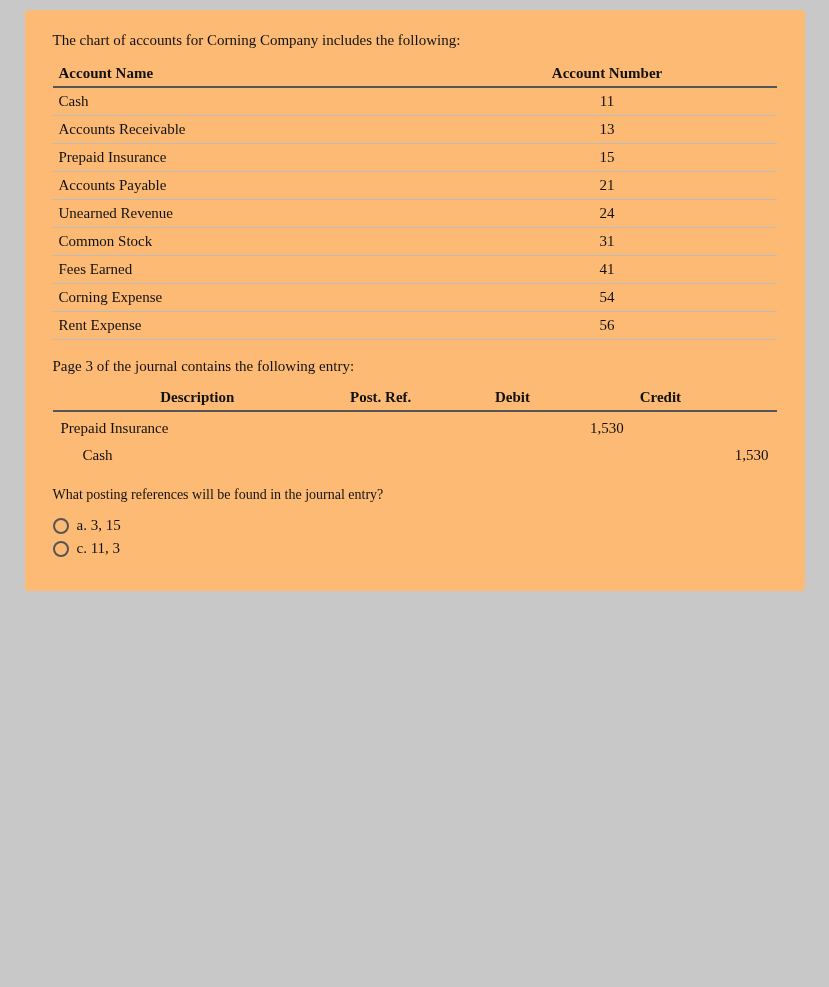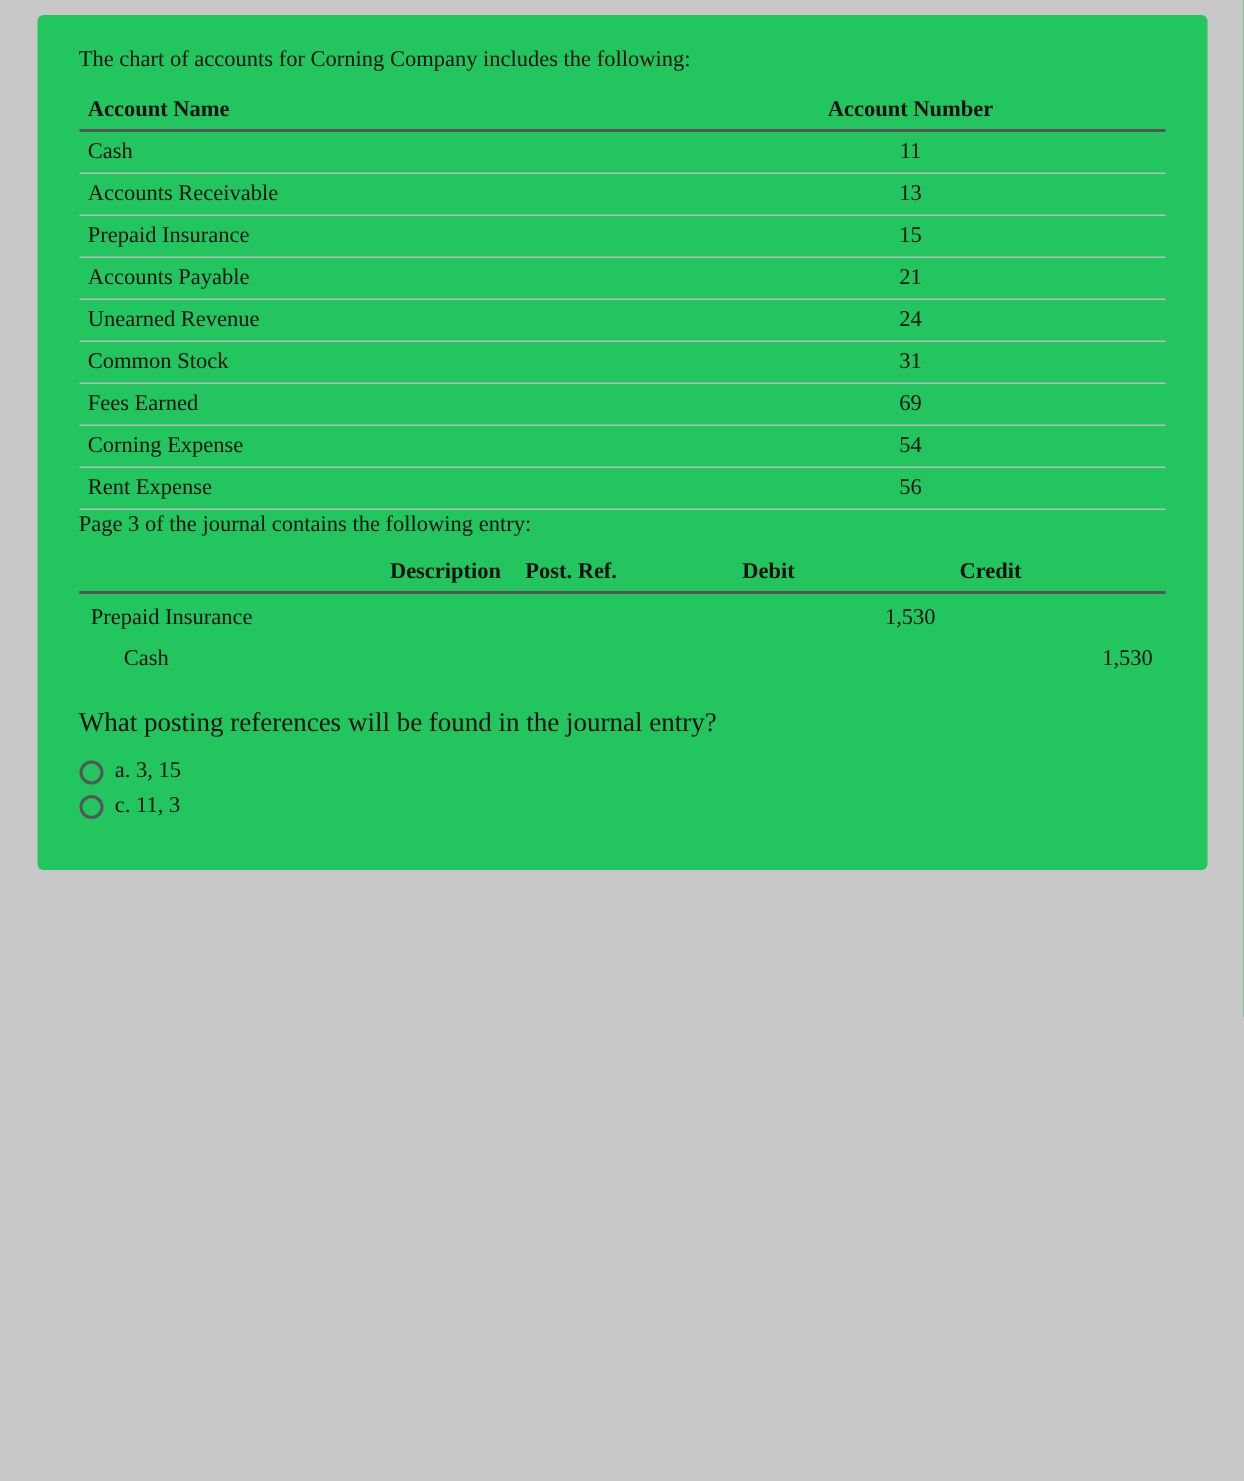--- a/index.html
+++ b/index.html
@@ -10,37 +10,37 @@
       font-size: 15px;
       color: #111;
       display: flex;
       justify-content: center;
       align-items: flex-start;
       min-height: 987px;
       padding: 10px;
     }
 
     .card {
-      background-color: #22c55e;
+      background-color: #fdba74;
       border-radius: 4px;
       padding: 22px 28px 28px 28px;
       max-width: 780px;
       width: 100%;
     }
 
     .intro-text {
       font-size: 15px;
       margin-bottom: 14px;
       color: #111;
     }
 
     .chart-table {
       width: 100%;
       border-collapse: collapse;
-      margin-bottom: 2px;
+      margin-bottom: 18px;
     }
 
     .chart-table thead tr th {
       font-weight: bold;
       font-size: 15px;
       padding: 2px 6px 4px 6px;
       border-bottom: 2px solid #555;
     }
 
     .chart-table thead tr th:first-child {
@@ -78,40 +78,40 @@
 
     .journal-table thead tr th {
       font-weight: bold;
       font-size: 15px;
       padding: 2px 8px 4px 8px;
       border-bottom: 2px solid #555;
       text-align: left;
     }
 
     .journal-table thead tr th:first-child {
-      text-align: right;
+      text-align: center;
     }
 
     .journal-table tbody tr td {
       padding: 5px 8px;
     }
 
     .journal-table tbody tr.first-row td {
       padding-top: 8px;
     }
 
     .desc-col { text-align: left; width: 40%; }
     .postref-col { text-align: center; width: 20%; }
     .debit-col { text-align: right; width: 20%; }
     .credit-col { text-align: right; width: 20%; }
 
     .indented { padding-left: 30px !important; }
 
     .question-text {
-      font-size: 18px;
+      font-size: 14px;
       margin-bottom: 14px;
       color: #111;
     }
 
     .options-list {
       list-style: none;
       padding: 0;
     }
 
     .options-list li {
@@ -167,21 +167,21 @@
         <tr>
           <td>Unearned Revenue</td>
           <td>24</td>
         </tr>
         <tr>
           <td>Common Stock</td>
           <td>31</td>
         </tr>
         <tr>
           <td>Fees Earned</td>
-          <td>69</td>
+          <td>41</td>
         </tr>
         <tr>
           <td>Corning Expense</td>
           <td>54</td>
         </tr>
         <tr>
           <td>Rent Expense</td>
           <td>56</td>
         </tr>
       </tbody>

